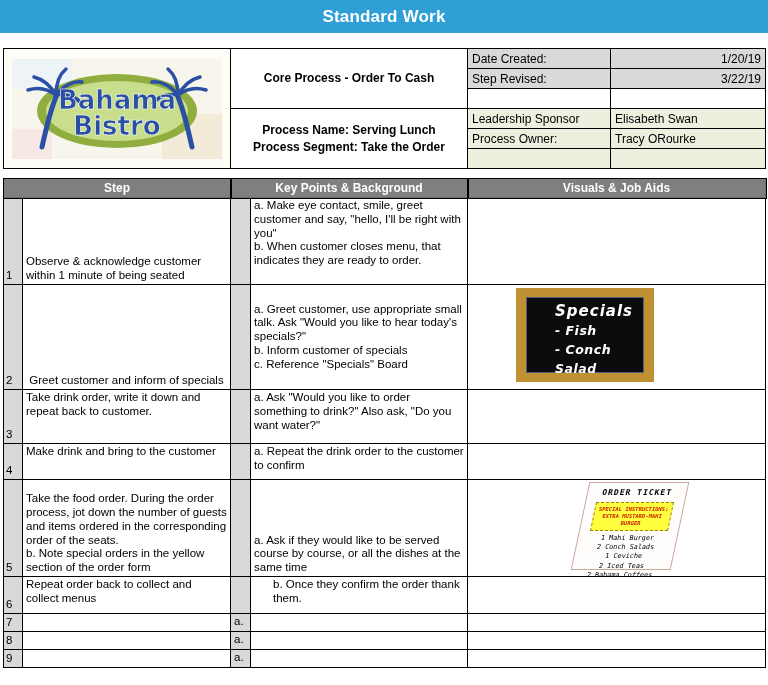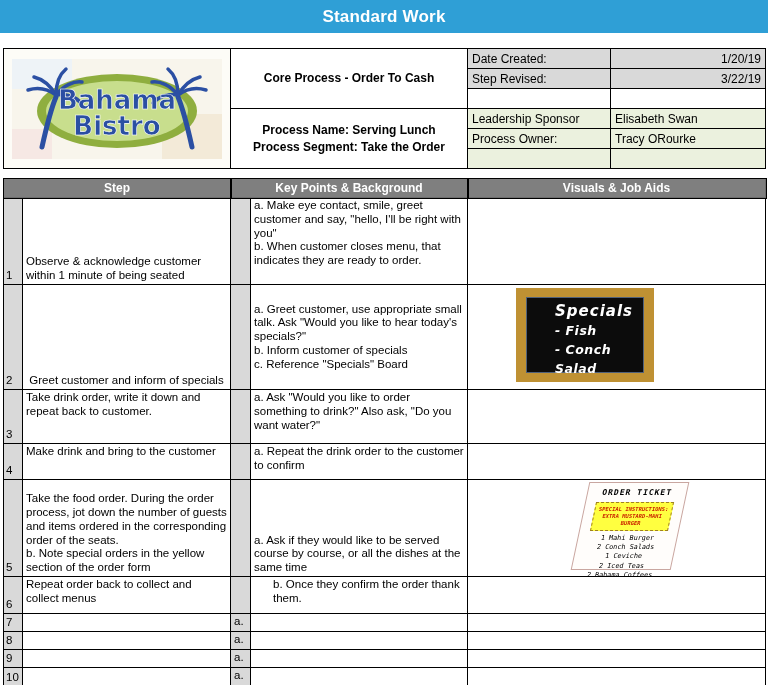--- a/index.html
+++ b/index.html
@@ -238,21 +238,14 @@
         <td class="key" style="vertical-align: top;"></td>
         <td class="visual" style="vertical-align: top;"></td>
       </tr>
       <tr style="height: 18px;">
         <td class="num" style="vertical-align: bottom;">9</td>
         <td class="step" style="vertical-align: top;"></td>
         <td class="mid" style="vertical-align: top;">a.</td>
         <td class="key" style="vertical-align: top;"></td>
         <td class="visual" style="vertical-align: top;"></td>
       </tr>
-      <tr style="height: 19px;">
-        <td class="num" style="vertical-align: bottom;">10</td>
-        <td class="step" style="vertical-align: top;"></td>
-        <td class="mid" style="vertical-align: top;">a.</td>
-        <td class="key" style="vertical-align: top;"></td>
-        <td class="visual" style="vertical-align: top;"></td>
-      </tr>
     </tbody>
 </table>
 
 </body></html>

